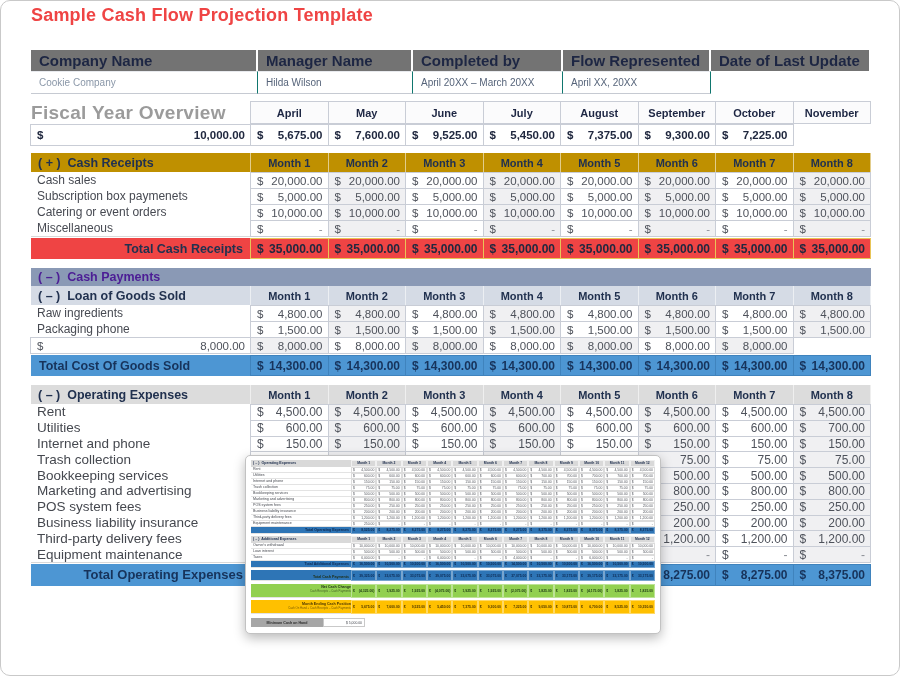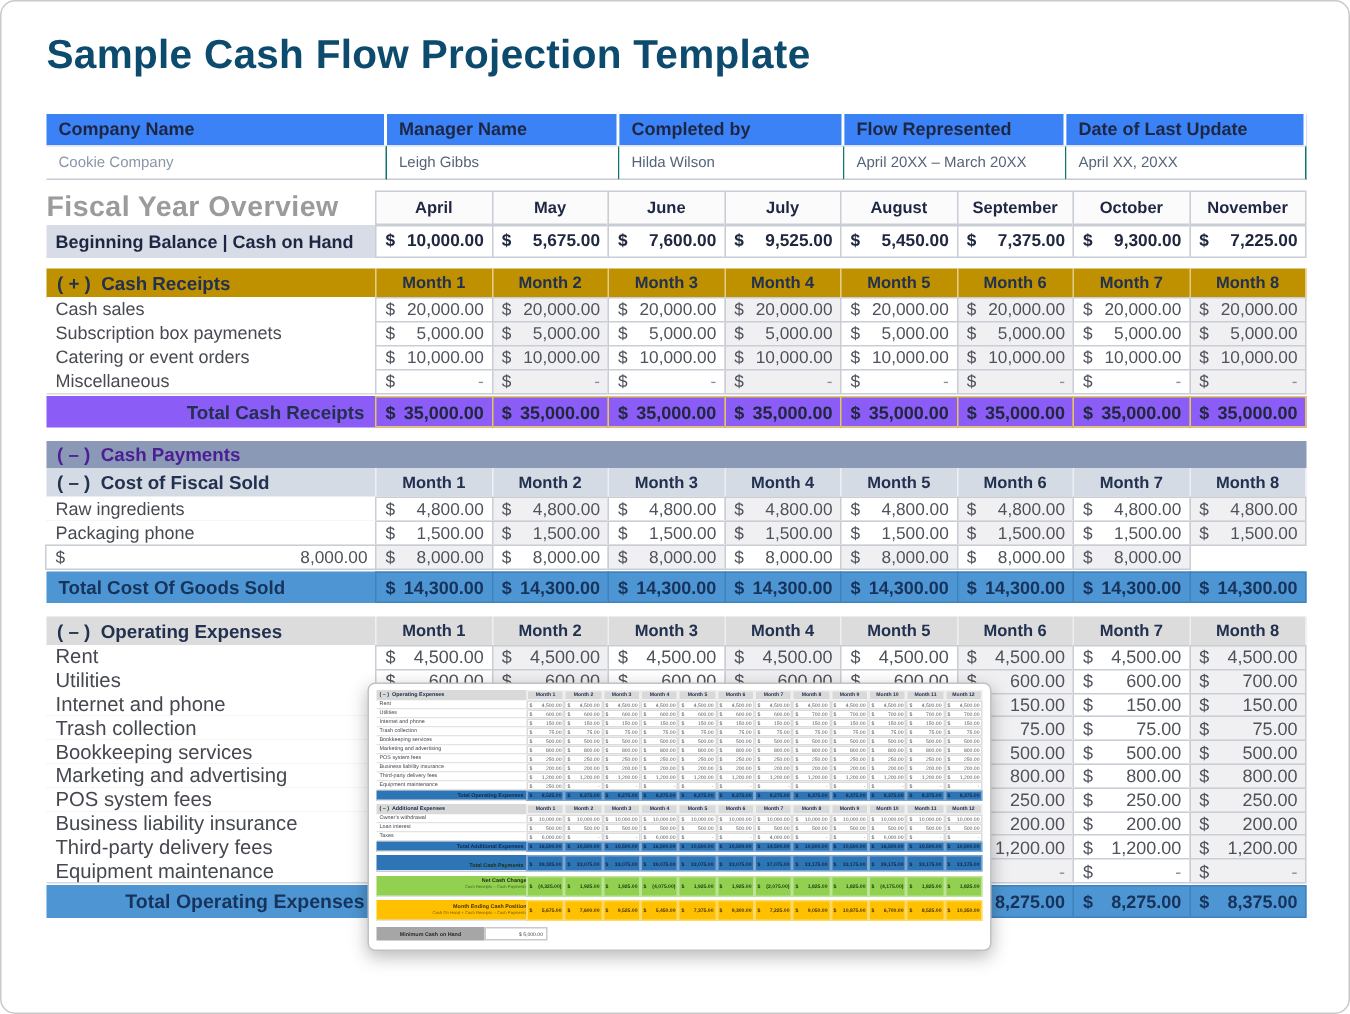--- a/index.html
+++ b/index.html
@@ -1,24 +1,24 @@
 <!DOCTYPE html>
 <html><head>
 <meta charset="utf-8">
 <style>
   html,body{margin:0;padding:0;background:#fff;}
   .page{width:900px;height:676px;box-sizing:border-box;position:relative;background:#fff;
     border:1px solid #c9c9c9;border-radius:10px;overflow:hidden;
     font-family:"Liberation Sans",sans-serif;}
   .content{margin:0 30px;width:840px;position:relative;}
-  .title{margin-top:20px;font-size:27px;font-weight:800;color:#0c4a6e;letter-spacing:.2px;}
+  .title{margin-top:4px;font-size:18px;font-weight:800;color:#ef4444;letter-spacing:.2px;}
   
   .info{margin-top:24px;}
   .info-grid{display:grid;grid-template-columns:227px 155px 150px 148px 1fr;}
-  .info-h{background:#3b82f6;height:21px;line-height:21px;font-size:12px;font-weight:bold;
+  .info-h{background:#737373;height:21px;line-height:21px;font-size:15px;font-weight:bold;
     color:#1d2643;padding-left:8px;border-right:2px solid #fff;}
   .info-v{background:#fff;height:21px;line-height:21px;font-size:10px;color:#5b6areal;
     color:#56647a;padding-left:8px;border-bottom:1px solid #c6cad2;border-right:1px solid #0f766e;border-top:1px solid #e8eaee;}
   .info-v.muted{color:#8a97a8;}
   
   .grid{display:grid;grid-template-columns:220px repeat(8,1fr);}
   .lblcell{display:flex;align-items:center;padding-left:6px;font-size:12px;color:#474a52;
     border-bottom:1px solid #d9d9d9;background:#fff;white-space:pre;}
   .money{display:flex;justify-content:space-between;align-items:center;padding:0 5px 0 6px;
     border:1px solid #c9cdd6;background:#fff;font-size:11.5px;color:#4e525b;margin-left:-1px;}
@@ -38,21 +38,21 @@
   .balance-row .money, .balance-row .money .cur{color:#20283f;font-size:11.5px;}
   
   .sec{margin-top:7px;}
   .sec-head{height:20px;}
   .hcell{display:flex;align-items:center;justify-content:center;font-size:11px;font-weight:bold;
     color:#21314f;border-right:1px solid rgba(255,255,255,.55);}
   .hlbl{justify-content:flex-start;padding-left:7px;font-size:12.5px;white-space:pre;}
   .gold .hcell{background:#bf9000;}
   .total-row{height:21px;margin-top:1px;}
   .tlbl{display:flex;align-items:center;font-size:12.5px;font-weight:bold;color:#21314f;padding:0 8px;}
-  .yellow .tlbl,.yellow .money{background:#8b5cf6;border-color:#e8c557;}
+  .yellow .tlbl,.yellow .money{background:#ef4444;border-color:#e8c557;}
   .yellow .tlbl{justify-content:flex-end;}
   .yellow .money,.yellow .money .cur{font-weight:bold;color:#20283f;font-size:12px;}
   .banner{height:18px;background:#8a99b5;display:flex;align-items:center;padding-left:7px;
     font-size:12.5px;font-weight:bold;color:#4c1d95;margin-top:9px;white-space:pre;}
   .bluehead .hcell{background:#d5dbe5;}
   .grayhead .hcell{background:#dcdcdc;}
   .bluehead .hlbl,.grayhead .hlbl{color:#21314f;}
   .blue .tlbl,.blue .money{background:#4d96d3;border-color:#3f83bd;}
   .blue .money,.blue .money .cur{font-weight:bold;color:#17335b;font-size:12px;}
   .blue .tlbl{color:#17335b;}
@@ -110,41 +110,39 @@
     <div class="info">
       <div class="info-grid" id="info-head">
           <div class="info-h">Company Name</div>
           <div class="info-h">Manager Name</div>
           <div class="info-h">Completed by</div>
           <div class="info-h">Flow Represented</div>
           <div class="info-h">Date of Last Update</div>
         </div>
       <div class="info-grid" id="info-vals">
           <div class="info-v muted">Cookie Company</div>
-          <div class="info-v">Leigh Gibbs</div>
           <div class="info-v">Hilda Wilson</div>
           <div class="info-v">April 20XX – March 20XX</div>
           <div class="info-v">April XX, 20XX</div>
         </div>
     </div>
 
     <div class="fiscal">
       <div class="grid fiscal-head" id="fiscal-head">
         <div class="fiscal-title">Fiscal Year Overview</div>
       <div class="mhead">April</div>
           <div class="mhead">May</div>
           <div class="mhead">June</div>
           <div class="mhead">July</div>
           <div class="mhead">August</div>
           <div class="mhead">September</div>
           <div class="mhead">October</div>
           <div class="mhead">November</div>
         </div>
       <div class="grid balance-row" id="balance-row">
-        <div class="lblcell balance-lbl">Beginning Balance | Cash on Hand</div>
       <div class="cell money">
             <span class="cur">$</span>
             <span class="amt">10,000.00</span>
           </div>
           <div class="cell money">
             <span class="cur">$</span>
             <span class="amt">5,675.00</span>
           </div>
           <div class="cell money">
             <span class="cur">$</span>
@@ -358,21 +356,21 @@
           <div class="cell money bold">
             <span class="cur">$</span>
             <span class="amt">35,000.00</span>
           </div>
         </div>
       </div>
 
     <div class="banner">( – )  Cash Payments</div>
     <div class="sec" style="margin-top:0" id="sec-cogs">
         <div class="grid sec-head bluehead">
-          <div class="hcell hlbl">( – )  Cost of Fiscal Sold</div>
+          <div class="hcell hlbl">( – )  Loan of Goods Sold</div>
           <div class="hcell">Month 1</div>
           <div class="hcell">Month 2</div>
           <div class="hcell">Month 3</div>
           <div class="hcell">Month 4</div>
           <div class="hcell">Month 5</div>
           <div class="hcell">Month 6</div>
           <div class="hcell">Month 7</div>
           <div class="hcell">Month 8</div>
         </div>
         <div class="grid row">

